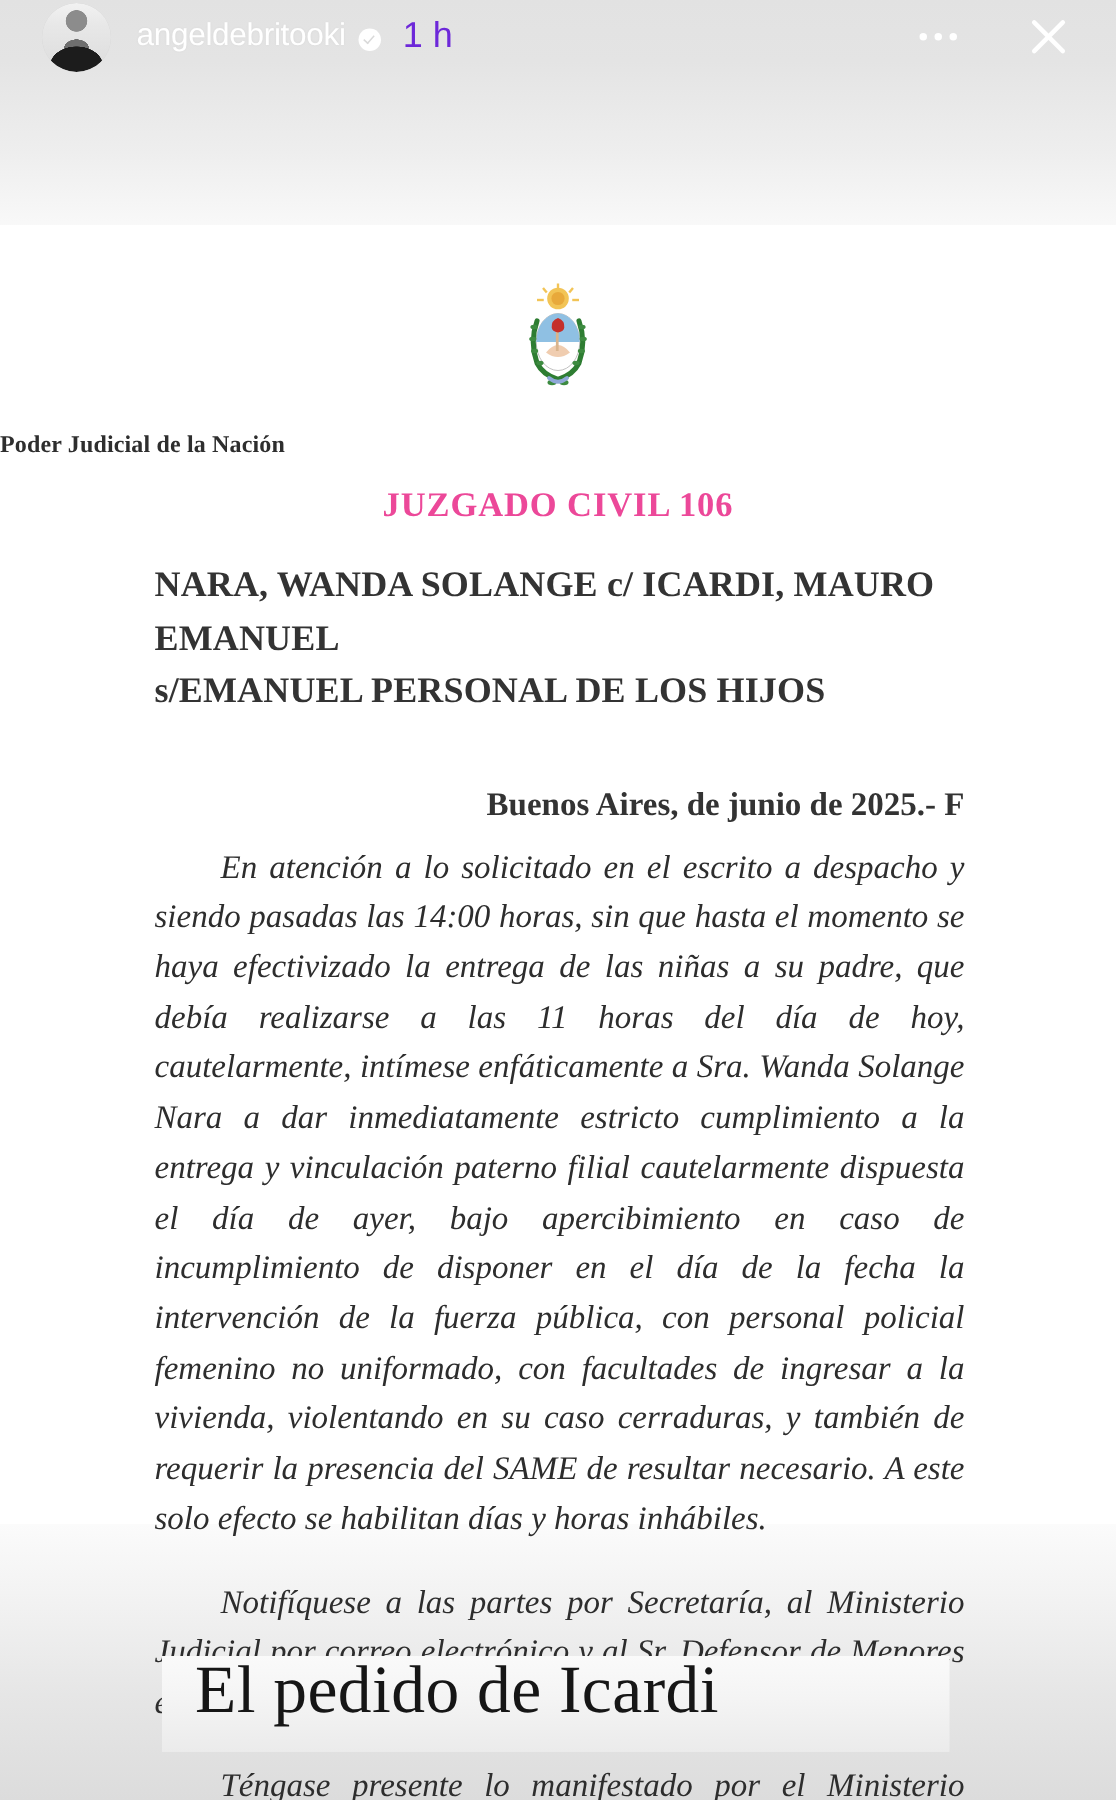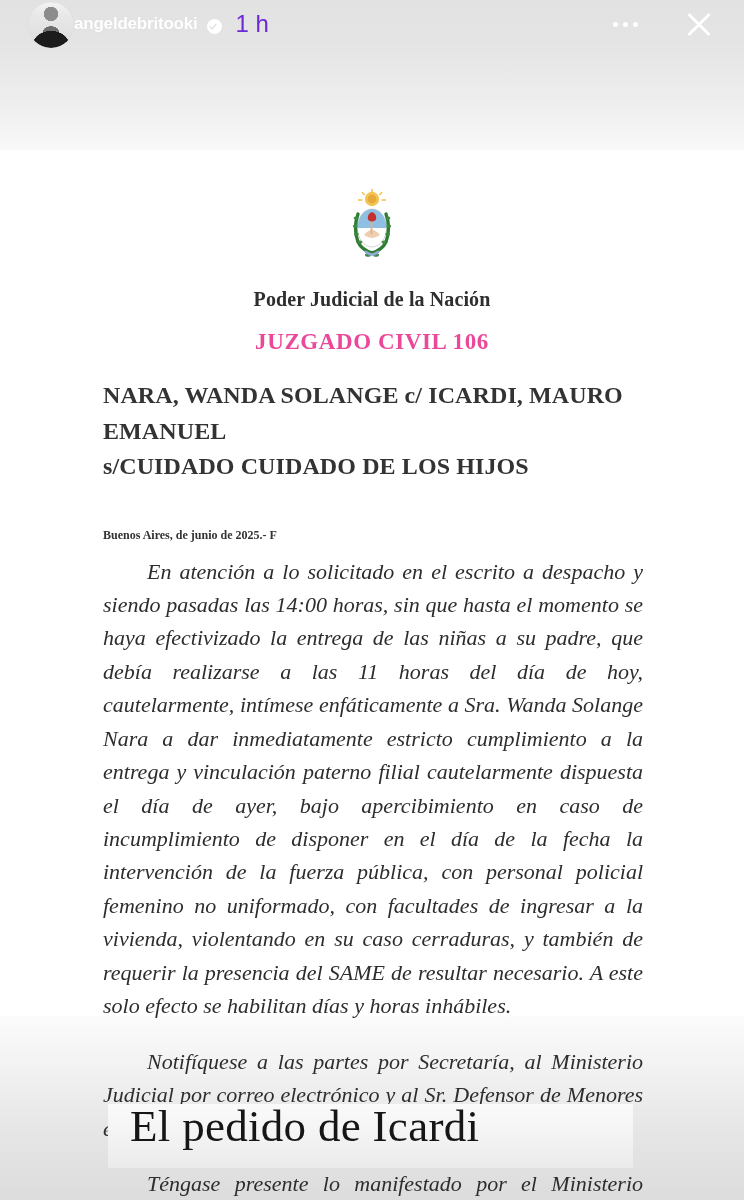--- a/index.html
+++ b/index.html
@@ -69,23 +69,24 @@
     inset: 0;
     border-radius: 50%;
     background:
       radial-gradient(circle at 50% 26%, #8c8c8c 0 17%, rgba(140,140,140,0) 18%),
       radial-gradient(ellipse 64% 48% at 50% 92%, #1c1c1c 0 60%, rgba(28,28,28,0) 61%),
       radial-gradient(ellipse 30% 22% at 50% 66%, #6e6e6e 0 60%, rgba(110,110,110,0) 61%),
       linear-gradient(180deg, #f2f2f2 0%, #e8e8e8 30%, #dcdcdc 100%);
   }
   .username {
     color: #ffffff;
-    font-size: 17px;
+    font-size: 21px;
     letter-spacing: -0.2px;
-    font-weight: 700;
+    margin-left: 17px;
+    font-weight: 400;
     white-space: nowrap;
     text-shadow: 0 0 2px rgba(0,0,0,0.05);
   }
   .verified-badge {
     width: 15px;
     height: 15px;
     border-radius: 50%;
     background: #ffffff;
     margin-left: 9px;
     margin-top: 4px;
@@ -148,22 +149,22 @@
     font-family: "Liberation Serif", serif;
   }
   .crest-wrap {
     display: flex;
     justify-content: center;
     padding-top: 38px;
   }
   .crest { display: block; }
 
   .doc-title {
-    text-align: center;
-    font-size: 20px;
+    text-align: left;
+    font-size: 16px;
     font-weight: 700;
     margin-top: 22px;
     color: #2e2e2e;
     letter-spacing: 0.1px;
   }
   .doc-subtitle {
     text-align: center;
     font-size: 23px;
     font-weight: 700;
     margin-top: 18px;
@@ -185,24 +186,25 @@
   }
   .caption-line {
     font-size: 24px;
     font-weight: 700;
     margin-top: 23px;
     line-height: 1.48;
     color: #333333;
     letter-spacing: 0.1px;
   }
   .place-date {
-    font-size: 12px;
+    font-size: 22px;
     font-weight: 700;
     margin-top: 43px;
     color: #333333;
+    text-align: right;
   }
   .para {
     font-size: 22px;
     line-height: 1.52;
     text-align: justify;
     text-indent: 44px;
     margin-top: 12px;
     color: #2d2d2d;
     font-style: italic;
   }
@@ -299,21 +301,21 @@
       </svg>
     </div>
 
     <div class="doc-title">Poder Judicial de la Nación</div>
     <div class="doc-subtitle">JUZGADO CIVIL 106</div>
 
     <div class="doc-body">
 
       <div class="caption-line">
         <span>NARA, WANDA SOLANGE c/ ICARDI, MAURO EMANUEL</span><br>
-        <span>s/CUIDADO CUIDADO DE LOS HIJOS</span>
+        <span>s/EMANUEL PERSONAL DE LOS HIJOS</span>
       </div>
 
       <div class="place-date">Buenos Aires,     de  junio de 2025.- F</div>
 
       <p class="para">En atención a lo solicitado en el escrito a despacho y siendo pasadas las 14:00 horas, sin que hasta el momento se haya efectivizado la entrega de las niñas a su padre, que debía realizarse a las 11 horas del día de hoy,  cautelarmente, intímese enfáticamente a Sra. Wanda Solange Nara a dar inmediatamente estricto cumplimiento a la entrega y vinculación paterno filial cautelarmente dispuesta el día de ayer, bajo apercibimiento en caso de incumplimiento de disponer en el día de la fecha la intervención de la fuerza pública, con personal policial femenino no uniformado, con facultades de ingresar a la vivienda, violentando en su caso cerraduras, y también de requerir la presencia del SAME de resultar necesario. A este solo efecto se habilitan días y horas inhábiles.</p>
       <p class="para tight">Notifíquese a las partes por Secretaría, al Ministerio Judicial por correo electrónico y al Sr. Defensor de Menores en su despacho.</p>
       <p class="para tight">Téngase presente lo manifestado por el Ministerio Público Tutelar.-</p>
     </div>
   </div>
 

